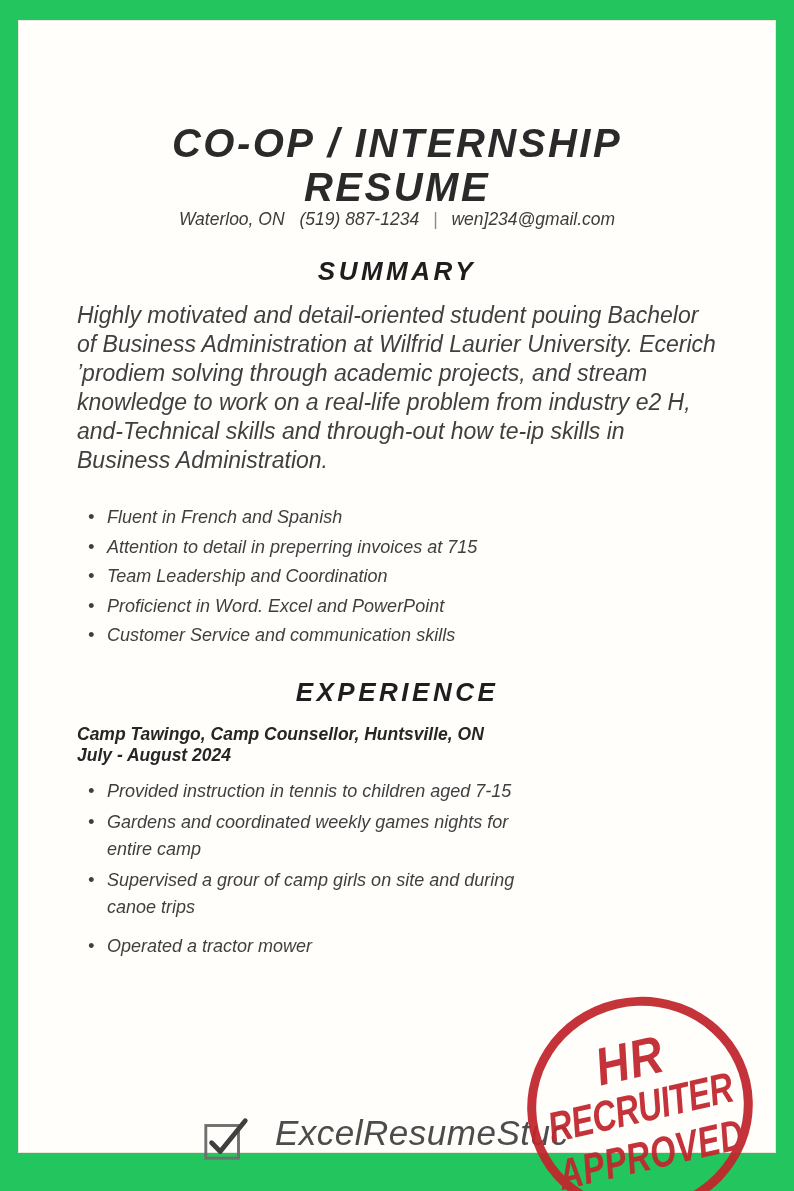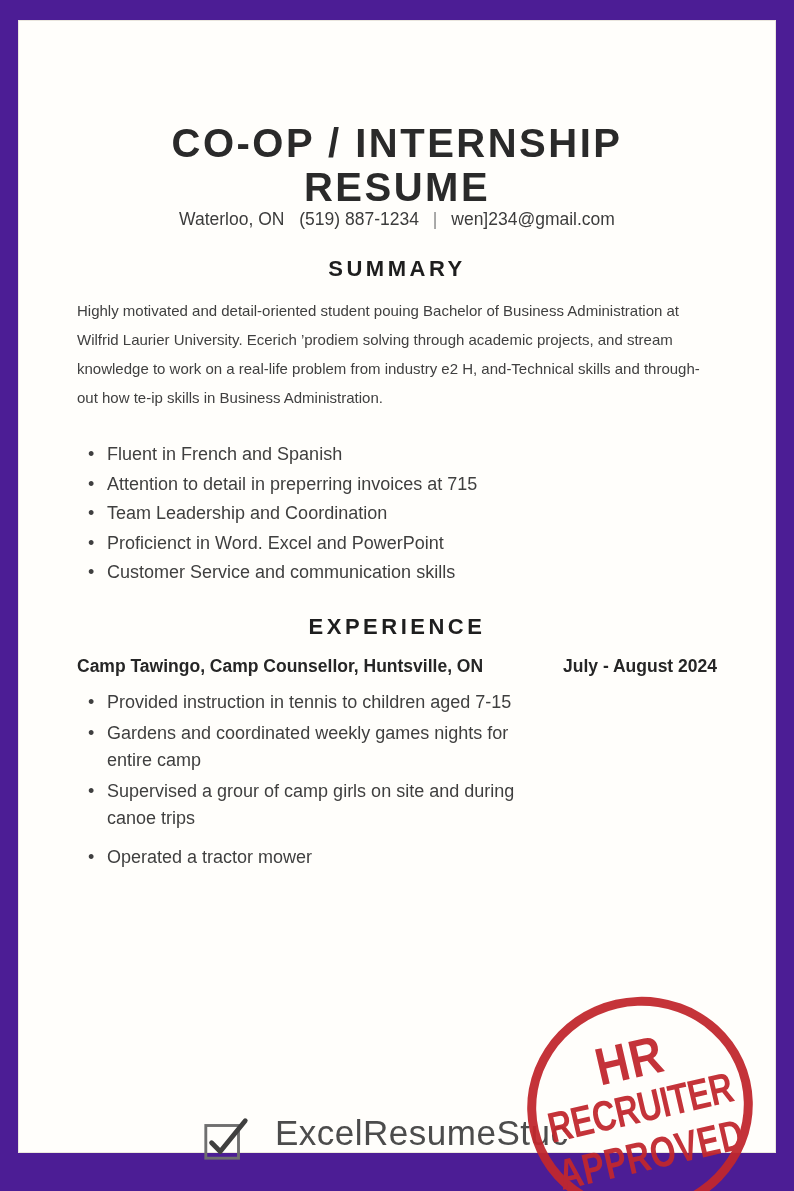--- a/index.html
+++ b/index.html
@@ -5,22 +5,23 @@
   html, body { margin: 0; padding: 0; }
   body {
     background: #ffffff;
     font-family: "Liberation Sans", sans-serif;
     -webkit-font-smoothing: antialiased;
   }
   .screen {
     position: relative;
     width: 794px;
     height: 1191px;
-    background: #4c1d95;
+    background: #22c55e;
     overflow: hidden;
+    font-style: italic;
   }
   .sheet {
     position: absolute;
     left: 18px; top: 20px; right: 18px; bottom: 38px;
     background: #fffefb;
     border: 1px solid #eae6de;
   }
   .content {
     position: relative;
     height: 100%;
@@ -40,28 +41,28 @@
   .contact {
     text-align: center;
     font-size: 17.5px;
     color: #3c3c3c;
   }
   .contact .part { margin: 0 5px; }
   .contact .divider { color: #8a8a8a; margin: 0 4px; }
   .section-heading {
     margin: 26px 0 0 0;
     text-align: center;
-    font-size: 22px;
+    font-size: 26px;
     font-weight: 700;
     letter-spacing: 3.5px;
     color: #1e1e1e;
   }
   .summary-text {
     margin: 14px 0 0 0;
-    font-size: 15px;
+    font-size: 23px;
     line-height: 29px;
     color: #404040;
   }
   ul.bullets {
     margin: 28px 0 0 0;
     padding: 0;
     list-style: none;
     font-size: 18px;
   }
   ul.bullets li {
@@ -74,20 +75,21 @@
     position: absolute;
     left: 11px;
     color: #3f3f3f;
   }
   .job-header {
     margin-top: 16px;
     display: flex;
     justify-content: space-between;
     align-items: baseline;
     font-size: 17.5px;
+    flex-direction: column;
   }
   .job-title { margin: 0; font-size: 17.5px; font-weight: 700; color: #262626; }
   .job-title .normal { font-weight: 400; color: #3c3c3c; }
   .job-dates { font-weight: 700; color: #262626; white-space: nowrap; }
   ul.job-bullets {
     margin-top: 12px;
     width: 440px;
   }
   ul.job-bullets li {
     line-height: 27px;

